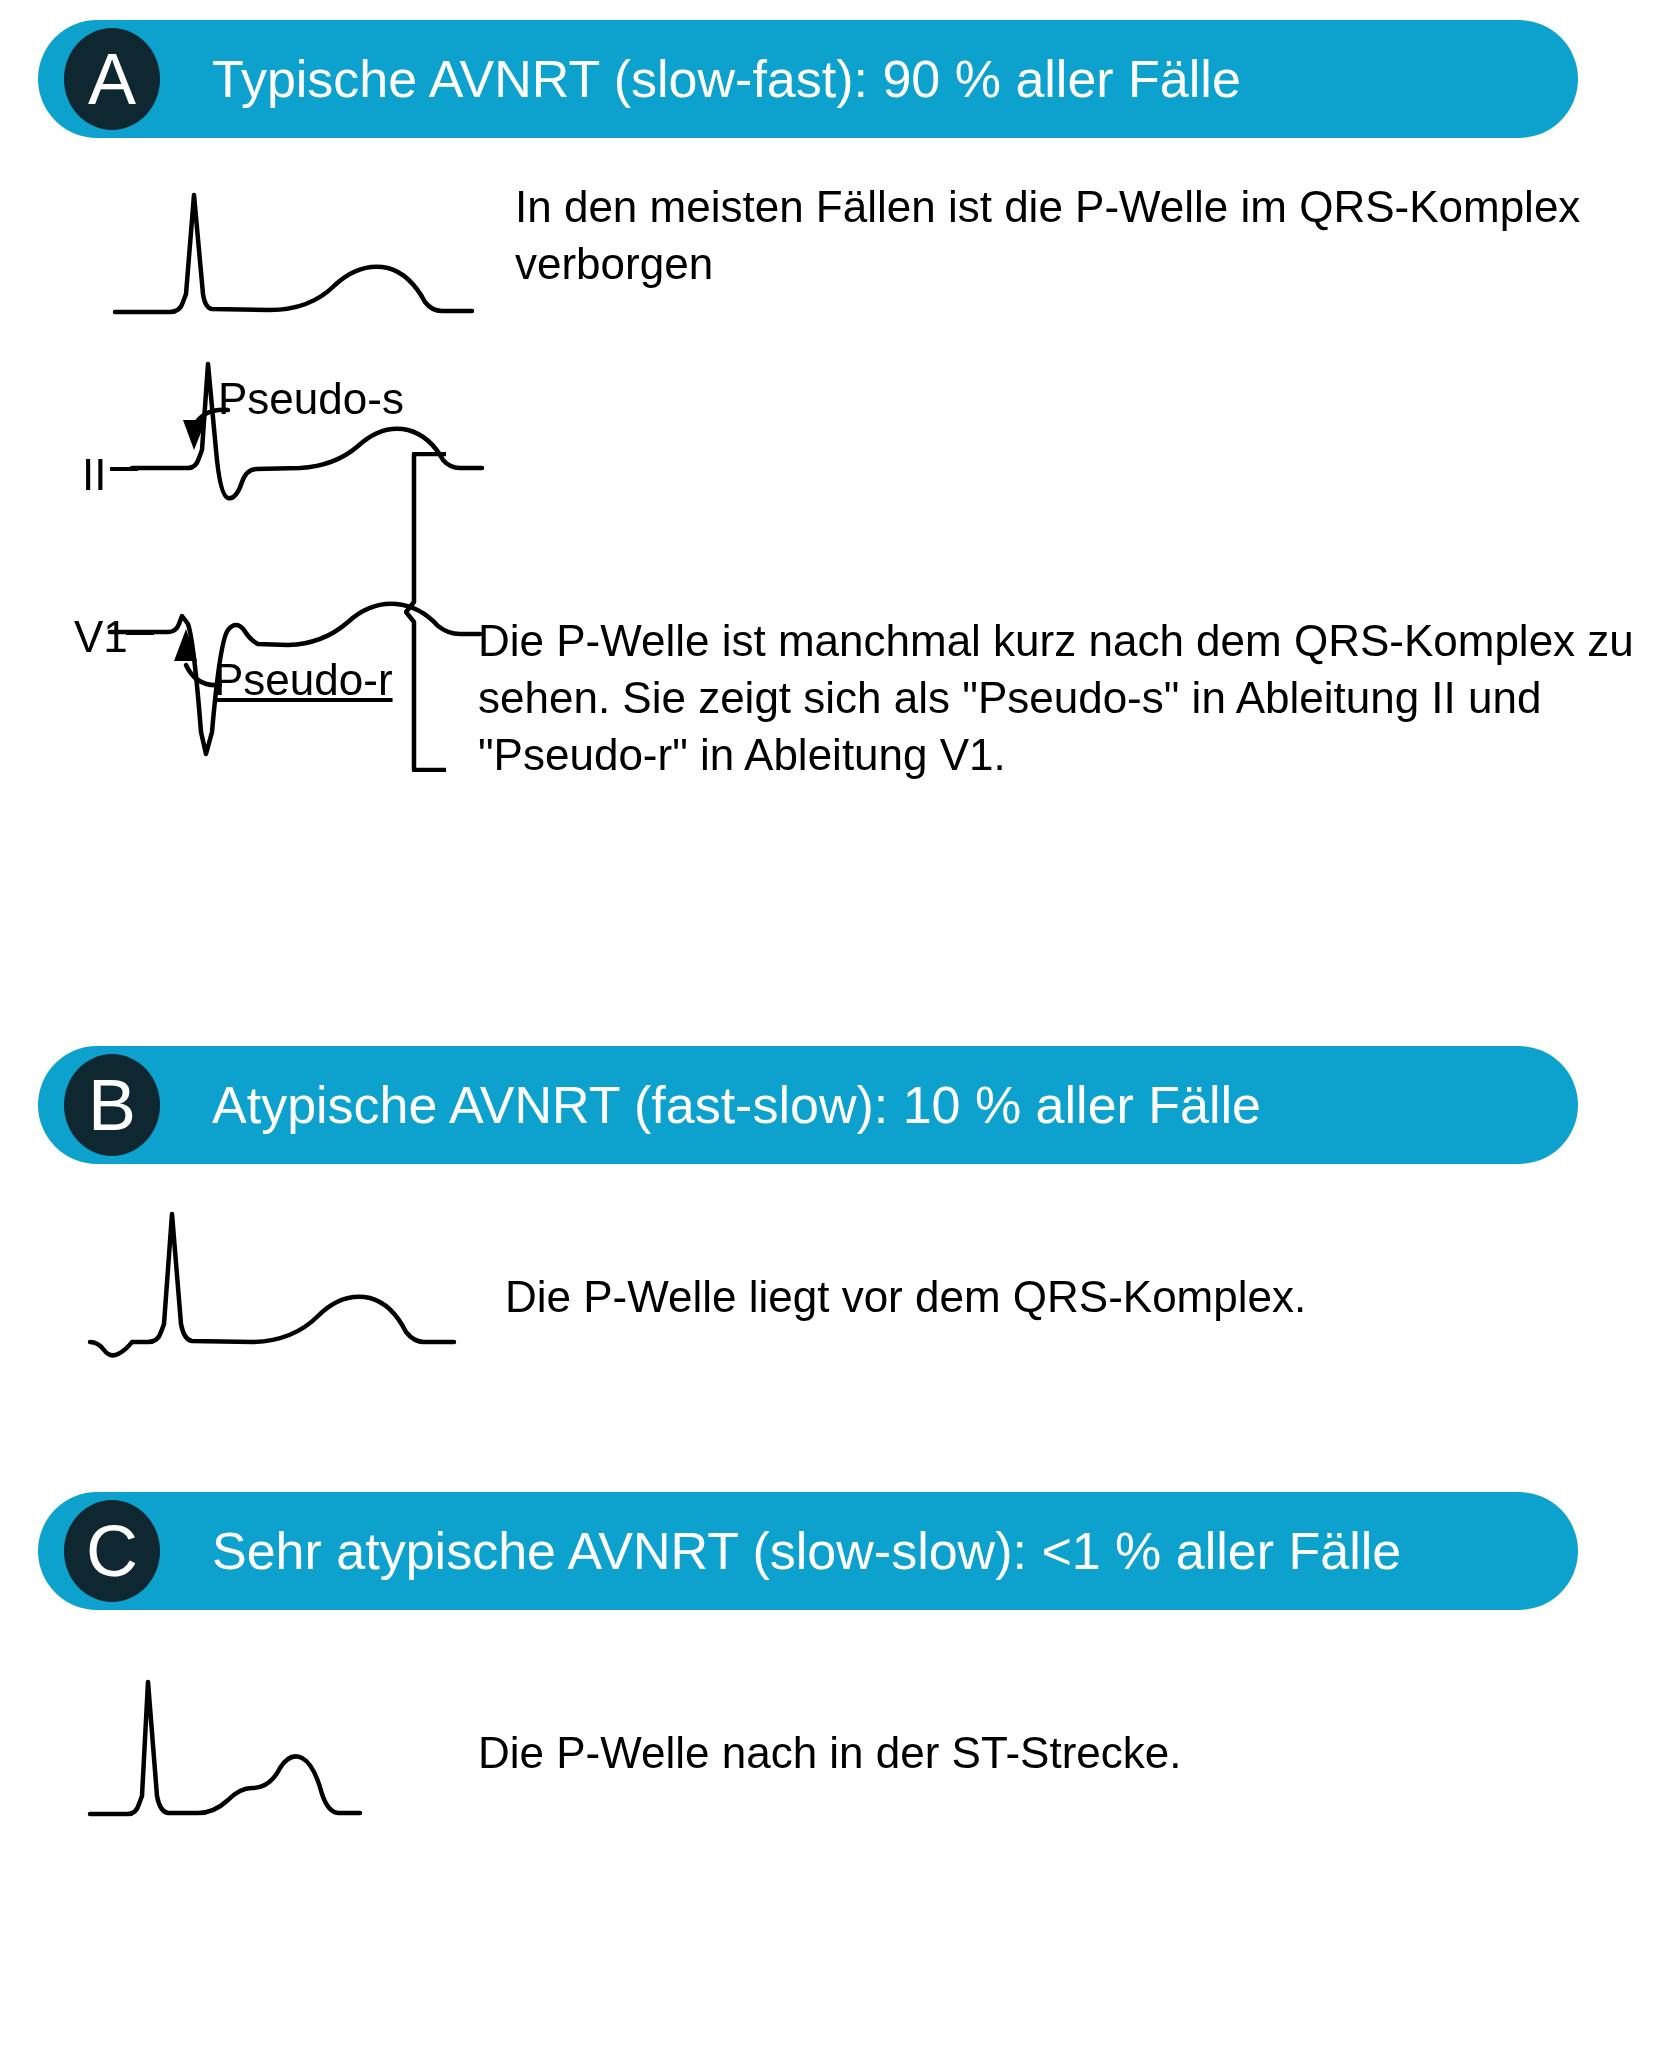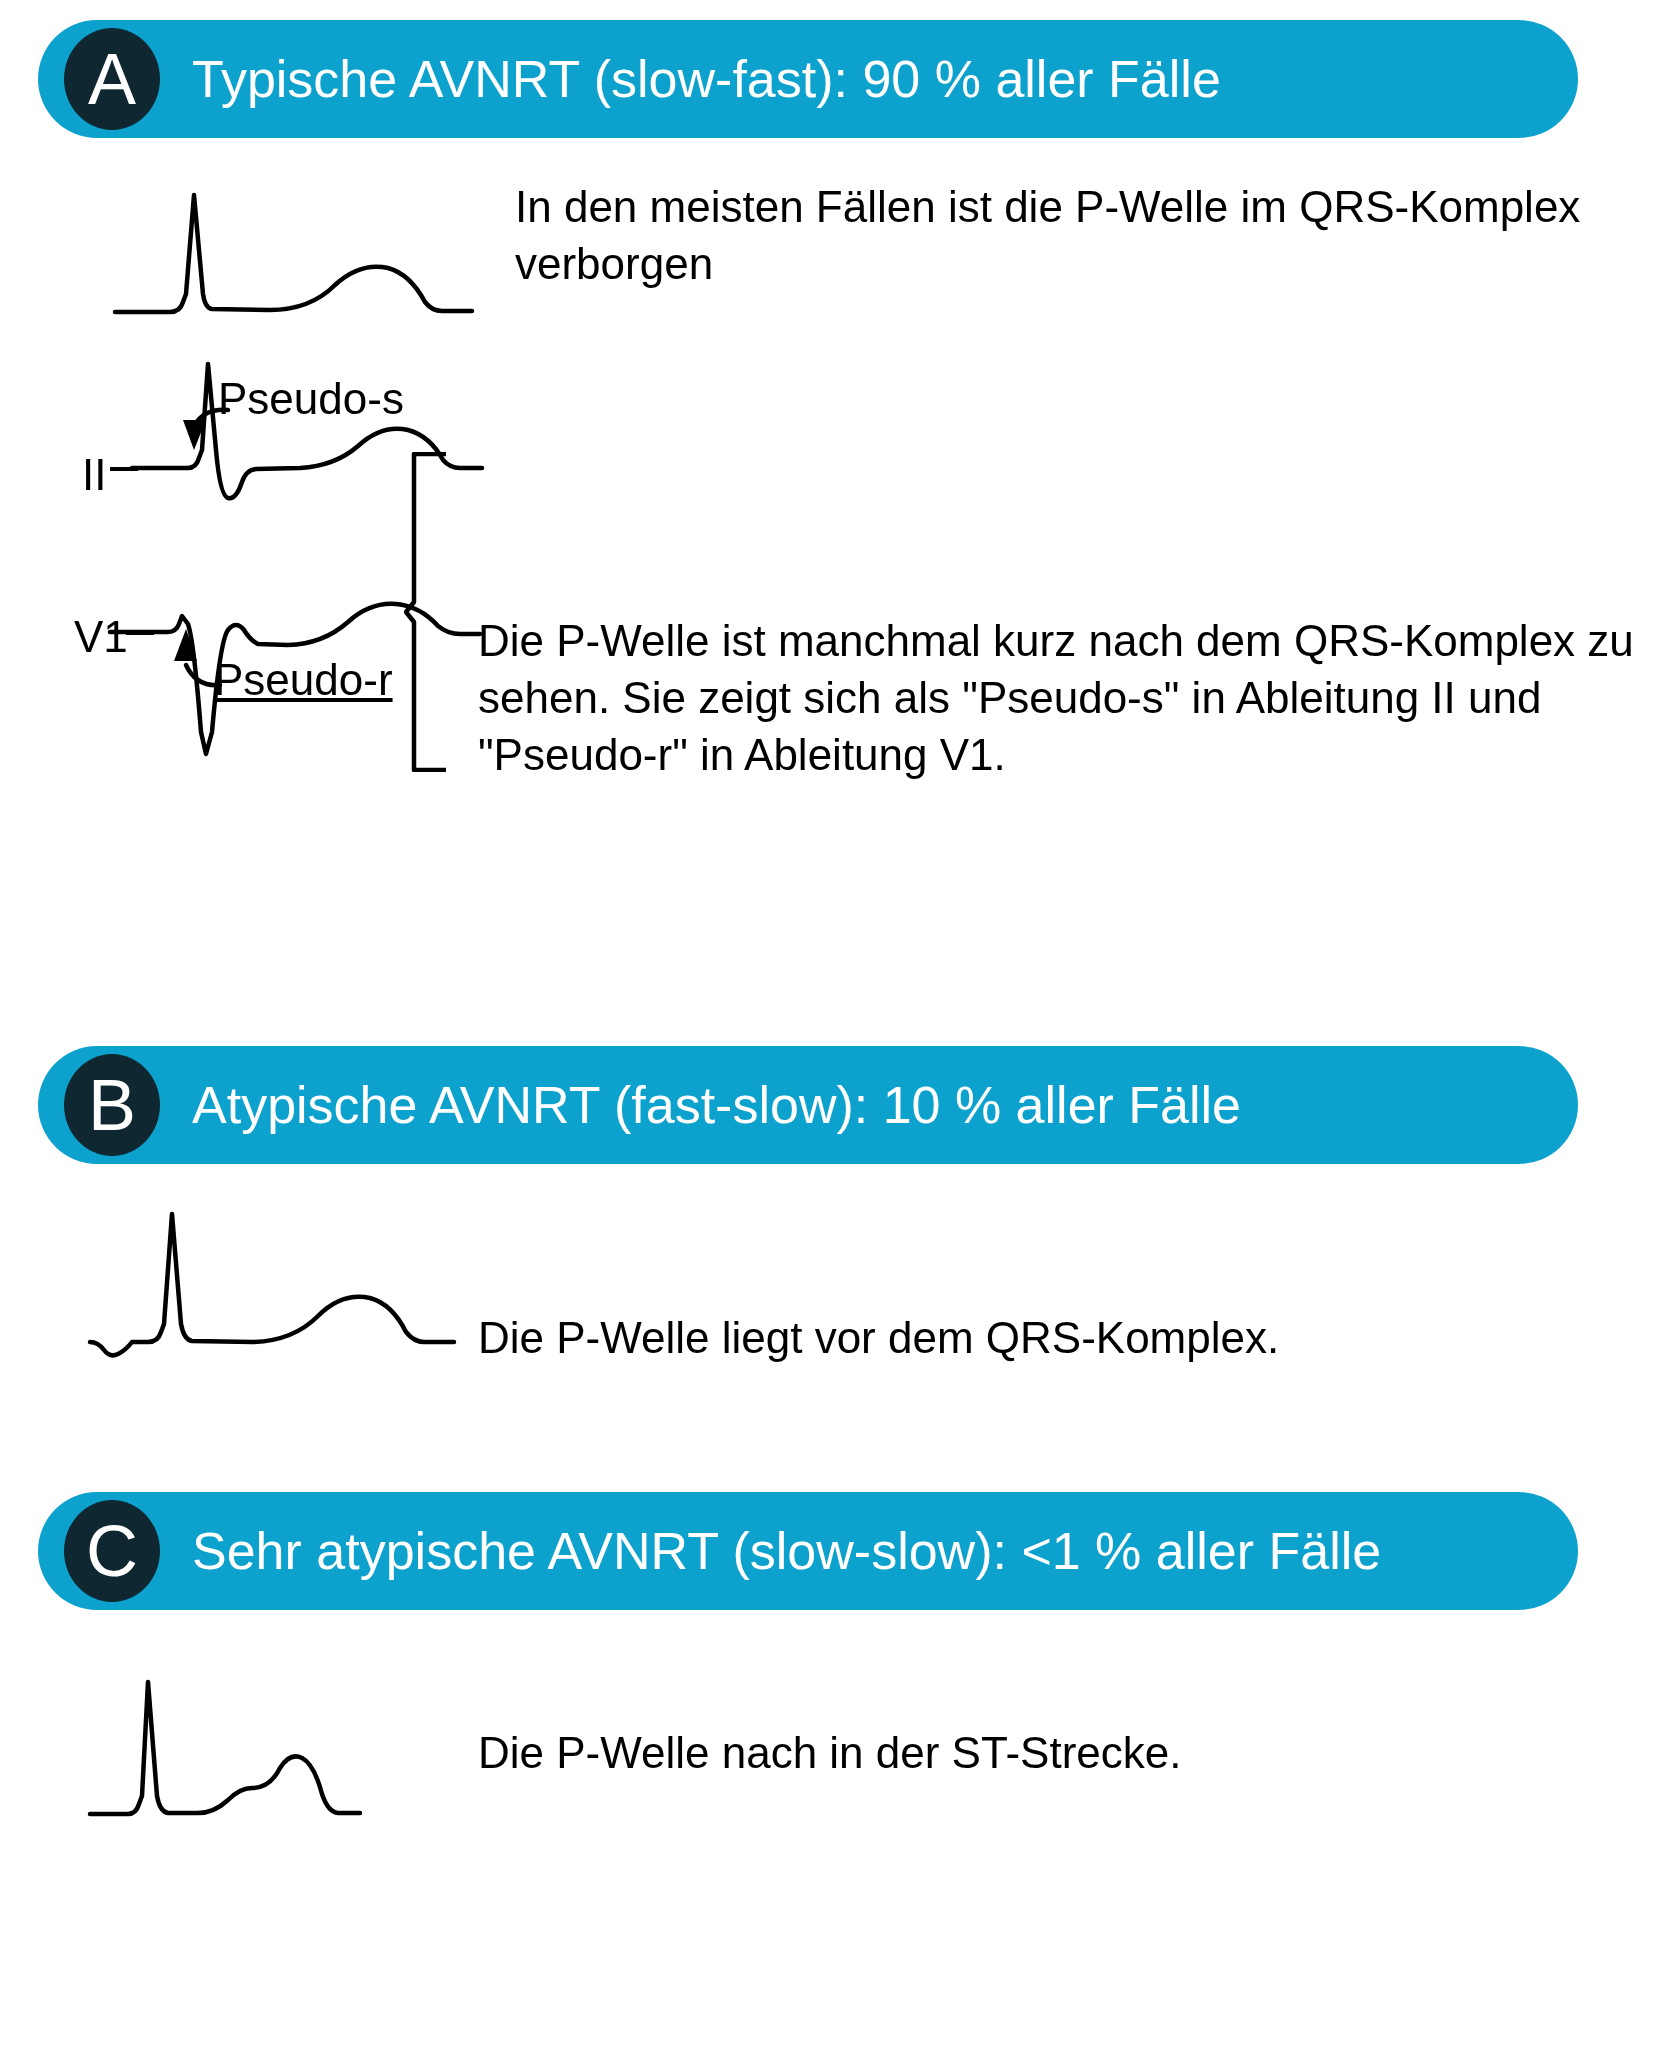--- a/index.html
+++ b/index.html
@@ -40,21 +40,21 @@
     font-size: 72px;
     font-weight: 400;
     line-height: 1;
     flex: 0 0 auto;
     letter-spacing: 0;
   }
   .banner-title {
     color: #ffffff;
     font-size: 52px;
     font-weight: 400;
-    margin-left: 32px;
+    margin-left: 52px;
     white-space: nowrap;
   }
 
   
   .para {
     position: absolute;
     color: #000000;
     font-size: 44px;
     line-height: 1.30;
     font-weight: 400;
@@ -162,21 +162,21 @@
 
 <div class="ecg" style="left:88px; top:1208px;">
   <svg width="380" height="160" viewBox="0 0 380 160" fill="none" xmlns="http://www.w3.org/2000/svg">
     <path d="M 2 134 Q 10 134 16 142 Q 22 150 30 146 Q 38 142 44 134
              L 60 134 Q 70 134 73 124 L 76 116 L 84 6 L 93 116
              Q 96 132 104 133 L 165 134 Q 205 133 230 108 Q 254 84 282 90
              Q 304 96 318 124 Q 326 134 336 134 L 366 134" stroke="#000000" stroke-width="4.5" stroke-linecap="round" stroke-linejoin="round" fill="none"></path>
   </svg>
 </div>
 
-<div class="para" style="left:478px; top:1268px; width:1160px;margin-top:41px;">Die P-Welle liegt vor dem QRS-Komplex.</div>
+<div class="para" style="left:505px; top:1268px; width:1160px;">Die P-Welle liegt vor dem QRS-Komplex.</div>
 
 <div class="banner" style="top:1492px;">
   <div class="banner-badge">C</div>
   <div class="banner-title">Sehr atypische AVNRT (slow-slow): &lt;1 % aller Fälle</div>
 </div>
 
 <div class="ecg" style="left:88px; top:1676px;">
   <svg width="340" height="165" viewBox="0 0 340 165" fill="none" xmlns="http://www.w3.org/2000/svg">
     <path d="M 2 138 L 40 138 Q 48 138 51 128 L 54 120 L 60 6 L 69 120
              Q 72 136 80 137 L 110 137

